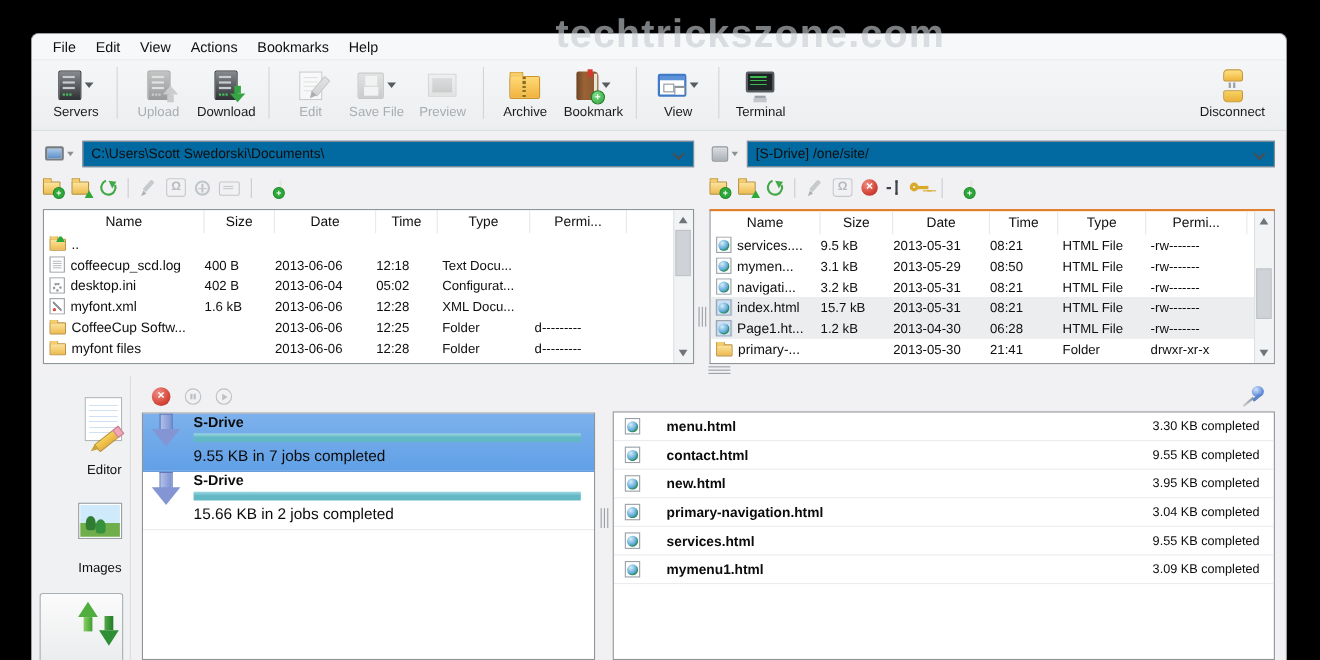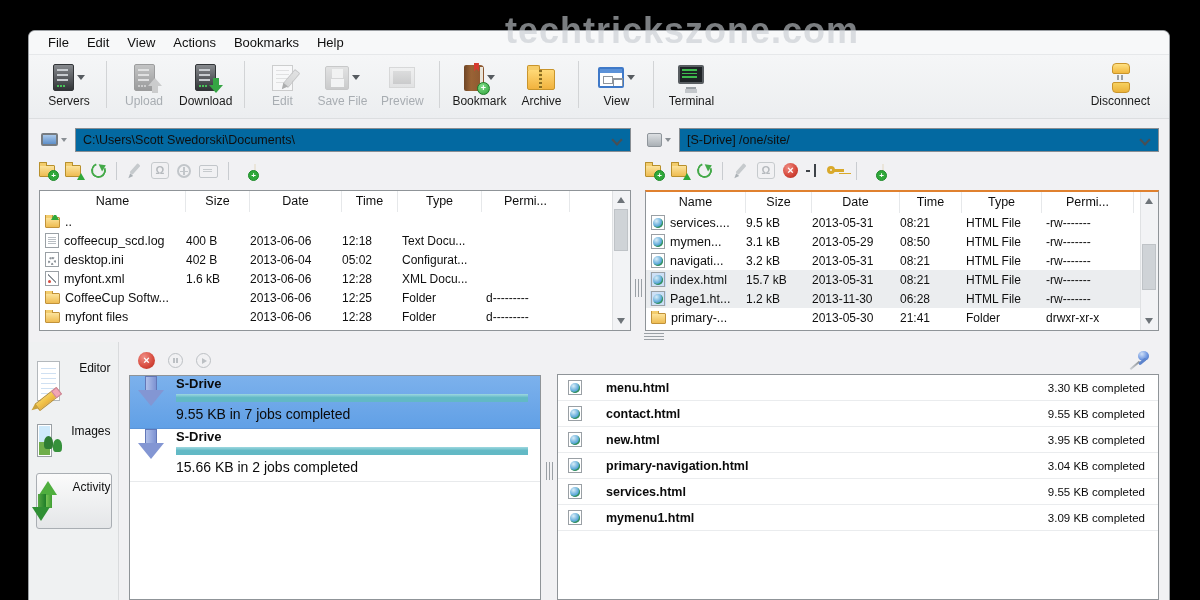--- a/index.html
+++ b/index.html
@@ -166,21 +166,21 @@
   .fi-folderup::after{content:"";position:absolute;right:0;top:-5px;border-left:4.5px solid transparent;border-right:4.5px solid transparent;border-bottom:7px solid #2fa83a}
 
   
   .hsplit{height:11px;display:flex;align-items:center;justify-content:center;flex:0 0 auto;cursor:row-resize}
   .hhandle{margin-left:110px}
   .hhandle i{display:block;width:20px;height:1px;background:#9aa0a5;margin:2px 0}
 
   
   .bottom{flex:1;display:flex;min-height:0}
   .side{width:90px;background:#eff1f2;border-right:1px solid #d9dbdd;display:flex;flex-direction:column;align-items:center;padding-top:12px;gap:9px;box-sizing:border-box}
-  .sitem{width:76px;display:flex;flex-direction:row;align-items:flex-start;gap:19px;padding:6px 0 6px;font-size:12px;color:#0f0f0f;border:1px solid transparent;border-radius:3px;cursor:pointer;box-sizing:border-box}
+  .sitem{width:76px;display:flex;flex-direction:column;align-items:flex-end;gap:19px;padding:6px 0 6px;font-size:12px;color:#0f0f0f;border:1px solid transparent;border-radius:3px;cursor:pointer;box-sizing:border-box}
   .sitem.active{background:linear-gradient(#fbfbfb,#e4e6e8);border-color:#a9aeb3;font-weight:normal}
 
   .ed-icon{width:34px;height:40px;background:#fff;border:1px solid #b3b8bc;position:relative;box-sizing:border-box}
   .ed-icon::before{content:"";position:absolute;left:3px;right:3px;top:6px;height:26px;background:repeating-linear-gradient(#cfe0f2 0 1px,transparent 1px 5px)}
   .pen{position:absolute;right:-3px;bottom:6px;width:26px;height:7px;transform:rotate(-38deg);transform-origin:right bottom;
     background:linear-gradient(#f6cf57,#e8b23e);border:1px solid #b98f2e;border-radius:1px}
   .pen::before{content:"";position:absolute;left:-7px;top:-1px;border-top:3.5px solid transparent;border-bottom:3.5px solid transparent;border-right:7px solid #caa23a}
   .pen::after{content:"";position:absolute;right:-1px;top:-1px;width:5px;height:7px;background:#f1a5b5;border:1px solid #c98598}
 
   .img-icon{width:40px;height:33px;border:1px solid #9aa0a5;background:linear-gradient(#cfeafb 0 55%,#6fae4a 55% 100%);position:relative;box-shadow:inset 0 0 0 1px #fff;box-sizing:border-box}
@@ -285,32 +285,32 @@
     </div>
     <div class="tbtn disabled">
       <span class="icwrap">
           <span class="ic ic-preview"></span>
         </span>
       <span>Preview</span>
     </div>
     <div class="tsep"></div>
     <div class="tbtn">
       <span class="icwrap">
+          <span class="ic ic-archive"></span>
+        </span>
+      <span>Archive</span>
+    </div>
+    <div class="tbtn">
+      <span class="icwrap">
           <span class="ic ic-book">
             <span class="badge"></span>
           </span>
           <span class="drop"></span>
         </span>
       <span>Bookmark</span>
-    </div>
-    <div class="tbtn">
-      <span class="icwrap">
-          <span class="ic ic-archive"></span>
-        </span>
-      <span>Archive</span>
     </div>
     <div class="tsep"></div>
     <div class="tbtn">
       <span class="icwrap">
           <span class="ic ic-view"></span>
           <span class="drop"></span>
         </span>
       <span>View</span>
     </div>
     <div class="tsep"></div>
@@ -547,21 +547,21 @@
             <span class="cl">HTML File</span>
             <span class="cl">-rw-------</span>
             <span></span>
         </div>
         <div class="frow grid-r sel">
           <span class="cname">
               <span class="fi fi-page fi-html"></span>
               <span>Page1.ht...</span>
             </span>
           <span class="cr">1.2 kB</span>
-            <span class="cr">2013-11-30</span>
+            <span class="cr">2013-04-30</span>
             <span class="cr">06:28</span>
             <span class="cl">HTML File</span>
             <span class="cl">-rw-------</span>
             <span></span>
         </div>
         <div class="frow grid-r">
           <span class="cname">
               <span class="fi fi-folder"></span>
               <span>primary-...</span>
             </span>

